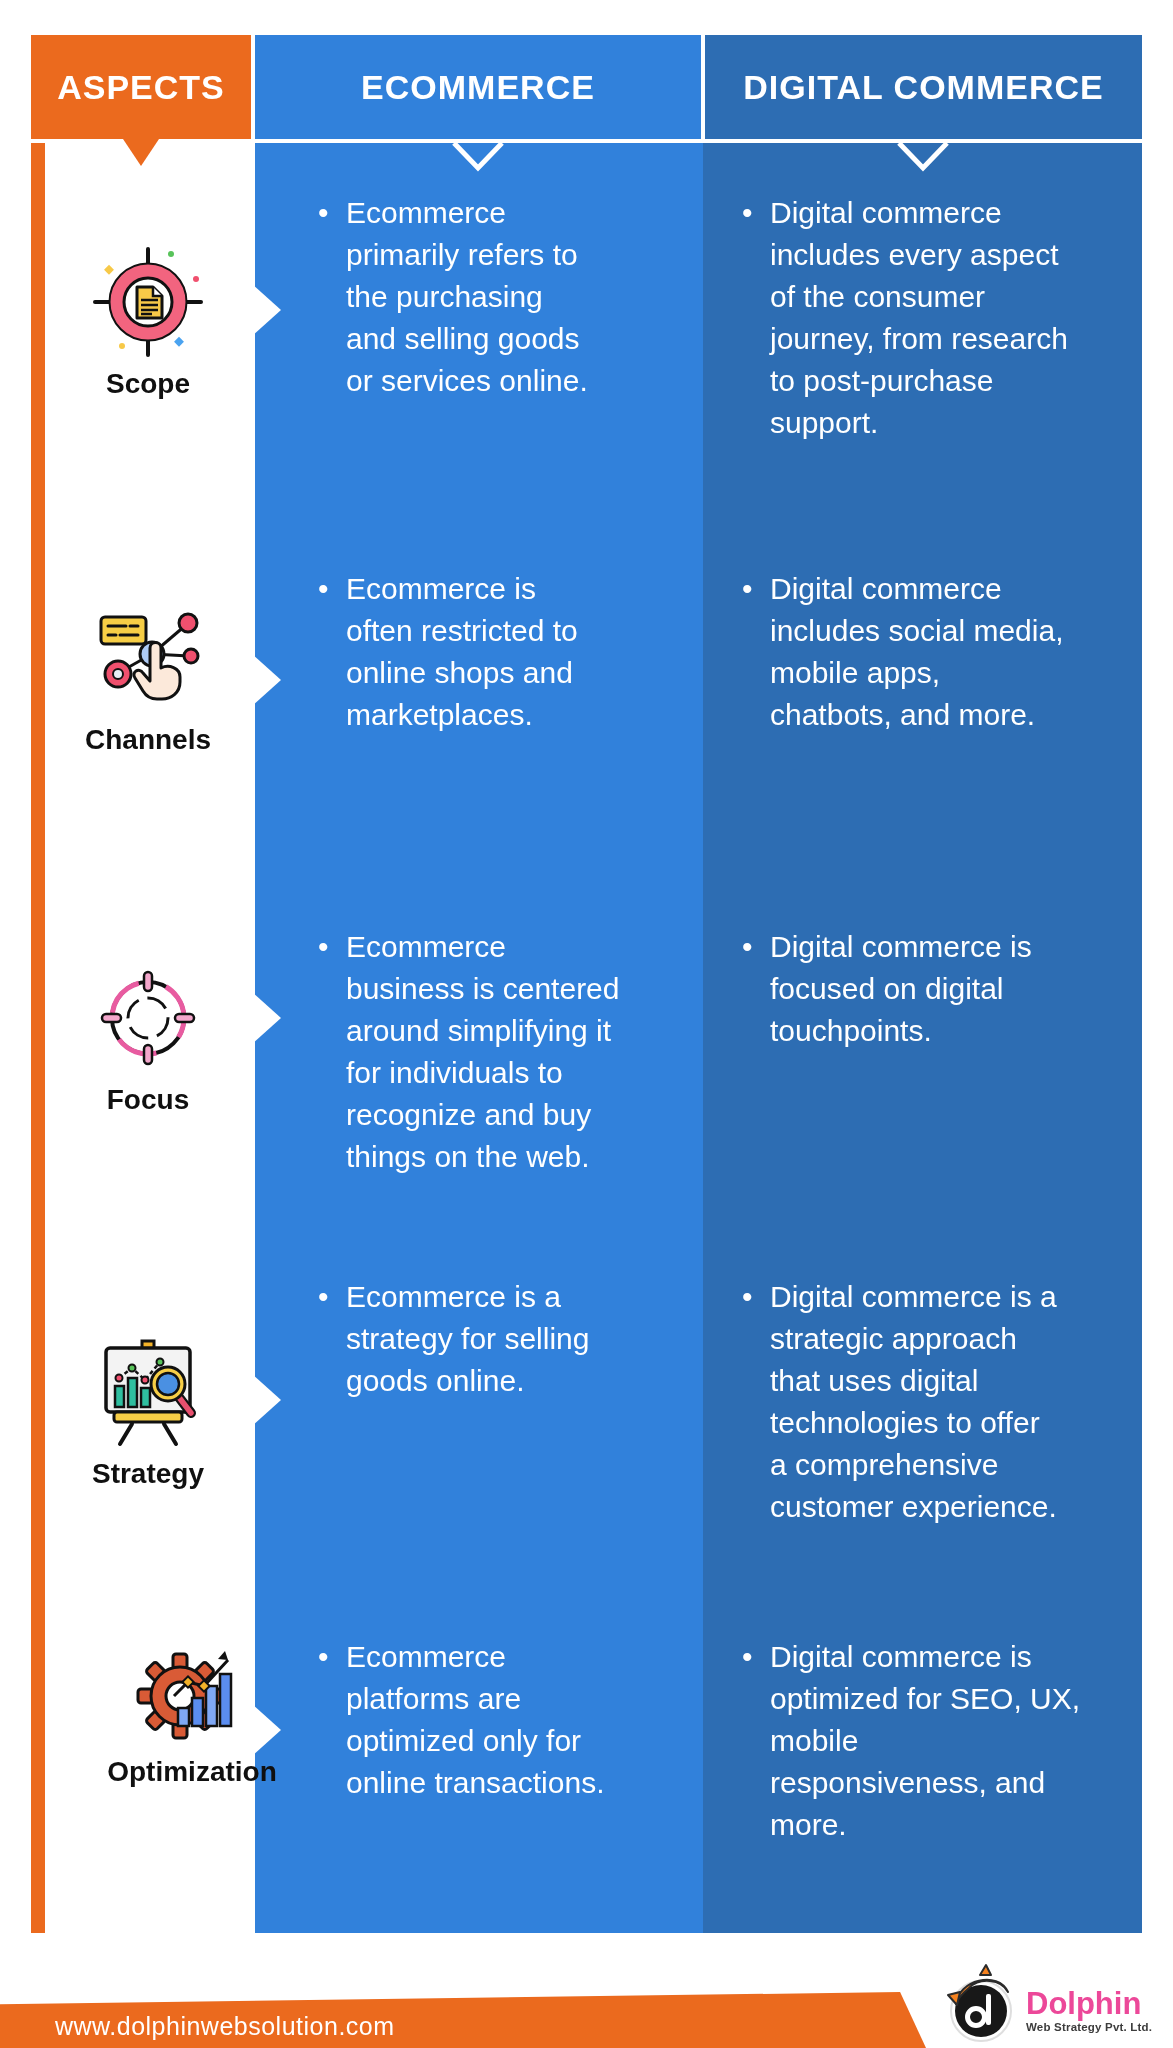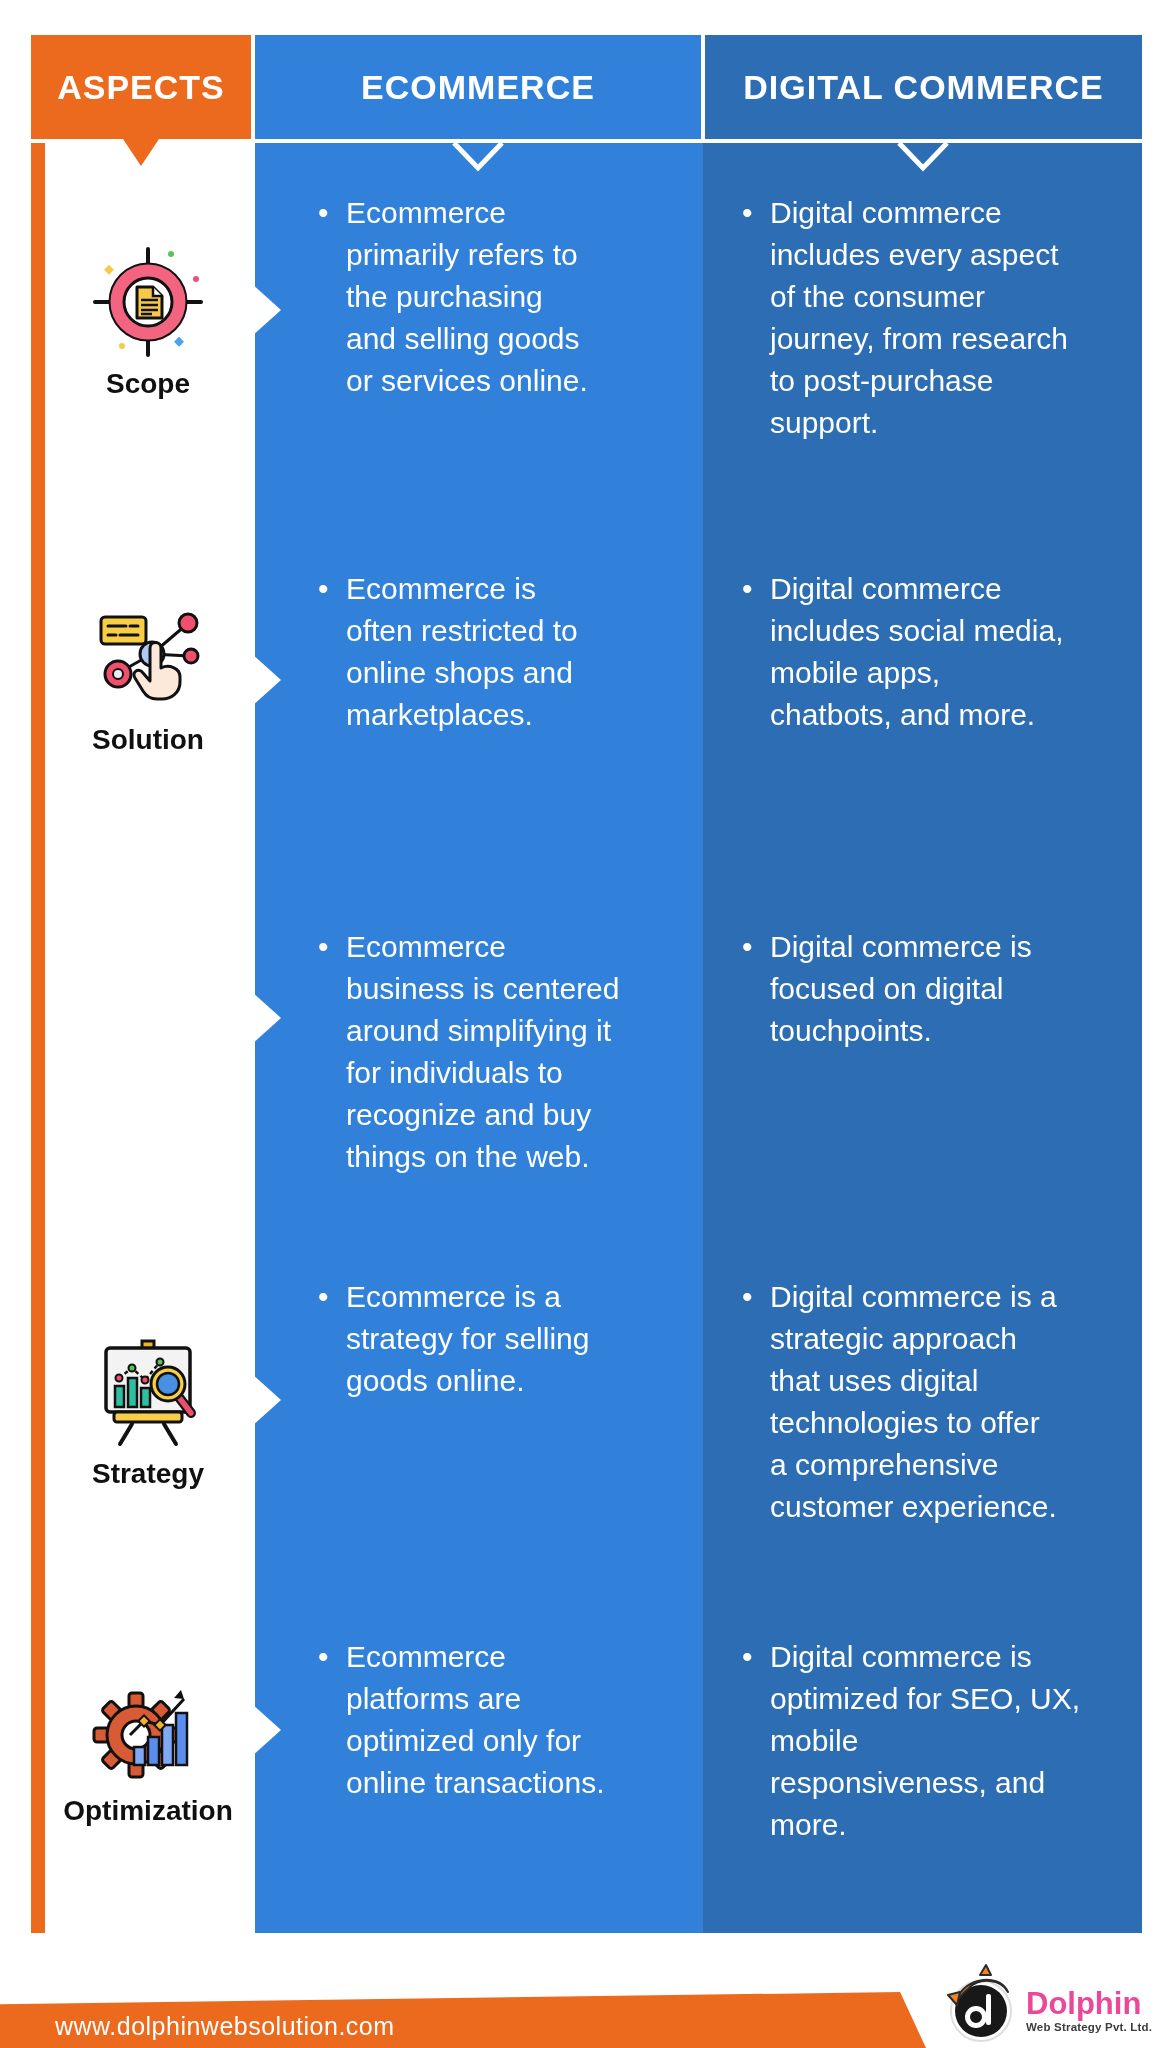--- a/index.html
+++ b/index.html
@@ -127,23 +127,37 @@
         <line x1="16" y1="33" x2="24" y2="33"></line>
           <line x1="28" y1="33" x2="46" y2="33"></line>
       </g>
       <circle cx="26" cy="72" r="13" fill="#F0506E" stroke="#111" stroke-width="3"></circle>
       <circle cx="26" cy="72" r="5" fill="#E8EDF4" stroke="#111" stroke-width="2"></circle>
       <circle cx="96" cy="21" r="9" fill="#F0506E" stroke="#111" stroke-width="3"></circle>
       <circle cx="99" cy="54" r="7" fill="#F0506E" stroke="#111" stroke-width="3"></circle>
       <circle cx="60" cy="52" r="12" fill="#AECBF5" stroke="#111" stroke-width="3"></circle>
       <path d="M58 46 a5.5 5.5 0 0 1 11 0 v20 c8 -4 19 0 19 9 v5 c0 11 -9 17 -18 17 h-5 c-6 0 -11 -3 -14 -8 l-8 -13 c-4 -6 4 -11 8 -5 l7 8 z" fill="#FCE9DA" stroke="#111" stroke-width="3" stroke-linejoin="round"></path>
     </svg>
-    <div class="alabel">Solution</div>
-  </div>
-
+    <div class="alabel">Channels</div>
+  </div>
+
+  <div class="acell" style="top:962px;">
+    <svg viewBox="0 0 112 112">
+      <circle cx="56" cy="56" r="36" fill="none" stroke="#111" stroke-width="4"></circle>
+      <circle cx="56" cy="56" r="36" fill="none" stroke="#E85BA0" stroke-width="5" stroke-dasharray="42 28" transform="rotate(-35 56 56)"></circle>
+      <g fill="#F4A7CC" stroke="#111" stroke-width="2.5">
+        <rect x="52" y="10" width="8" height="19" rx="4"></rect>
+        <rect x="52" y="83" width="8" height="19" rx="4"></rect>
+        <rect x="10" y="52" width="19" height="8" rx="4"></rect>
+        <rect x="83" y="52" width="19" height="8" rx="4"></rect>
+      </g>
+      <circle cx="56" cy="56" r="20" fill="none" stroke="#111" stroke-width="3" stroke-dasharray="22 9"></circle>
+    </svg>
+    <div class="alabel">Focus</div>
+  </div>
 
   <div class="acell" style="top:1336px;">
     <svg viewBox="0 0 112 112">
       <g stroke="#111" stroke-width="4" stroke-linecap="round">
         <line x1="40" y1="88" x2="28" y2="108"></line>
           <line x1="72" y1="88" x2="84" y2="108"></line>
       </g>
       <rect x="50" y="5" width="12" height="9" fill="#F3B229" stroke="#111" stroke-width="3"></rect>
       <rect x="14" y="12" width="84" height="64" rx="4" fill="#F3F3F3" stroke="#111" stroke-width="3.5"></rect>
       <rect x="22" y="76" width="68" height="10" rx="3" fill="#F7CE46" stroke="#111" stroke-width="3"></rect>
@@ -158,21 +172,21 @@
       <circle cx="53" cy="44" r="3.5" fill="#F0506E" stroke="#111" stroke-width="2"></circle>
       <circle cx="68" cy="26" r="3.5" fill="#58C35A" stroke="#111" stroke-width="2"></circle>
       <path d="M86 60 l13 17" stroke="#111" stroke-width="10" stroke-linecap="round"></path>
       <path d="M86 60 l13 17" stroke="#E8506E" stroke-width="5.5" stroke-linecap="round"></path>
       <circle cx="76" cy="48" r="17" fill="#F7CE46" stroke="#111" stroke-width="3"></circle>
       <circle cx="76" cy="48" r="11" fill="#4A90E2" stroke="#111" stroke-width="2.5"></circle>
     </svg>
     <div class="alabel">Strategy</div>
   </div>
 
-  <div class="acell" style="top:1673px;">
+  <div class="acell" style="top:1634px;padding-left:44px;">
     <svg viewBox="0 0 112 112">
       <g transform="translate(44,62)">
         <g fill="#D95B36" stroke="#111" stroke-width="3">
           <rect x="-7" y="-42" width="14" height="15" rx="3"></rect>
           <rect x="-7" y="27" width="14" height="15" rx="3"></rect>
           <rect x="-42" y="-7" width="15" height="14" rx="3"></rect>
           <rect x="27" y="-7" width="15" height="14" rx="3"></rect>
           <rect x="-7" y="-42" width="14" height="15" rx="3" transform="rotate(45)"></rect>
           <rect x="-7" y="27" width="14" height="15" rx="3" transform="rotate(45)"></rect>
           <rect x="-42" y="-7" width="15" height="14" rx="3" transform="rotate(45)"></rect>

